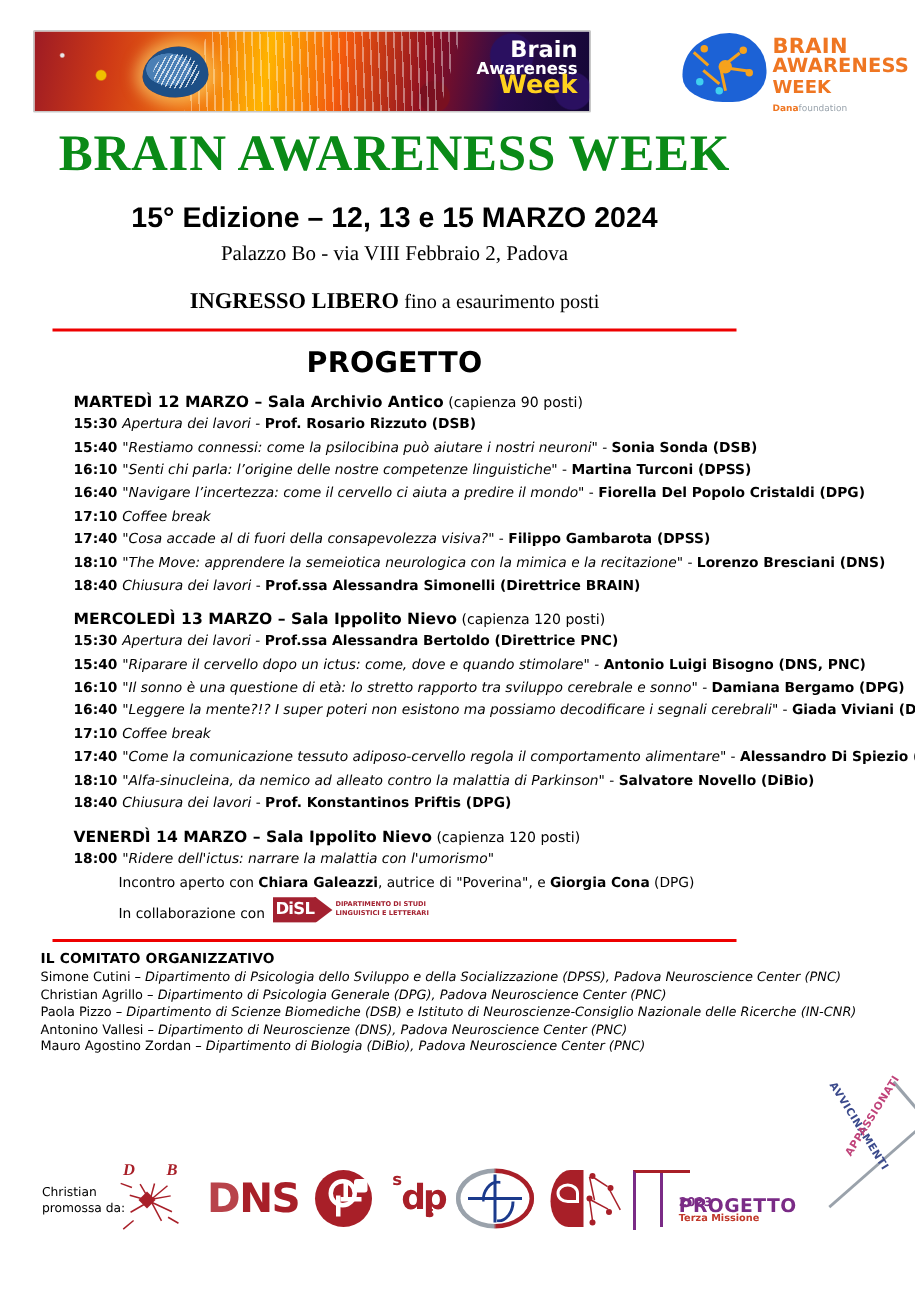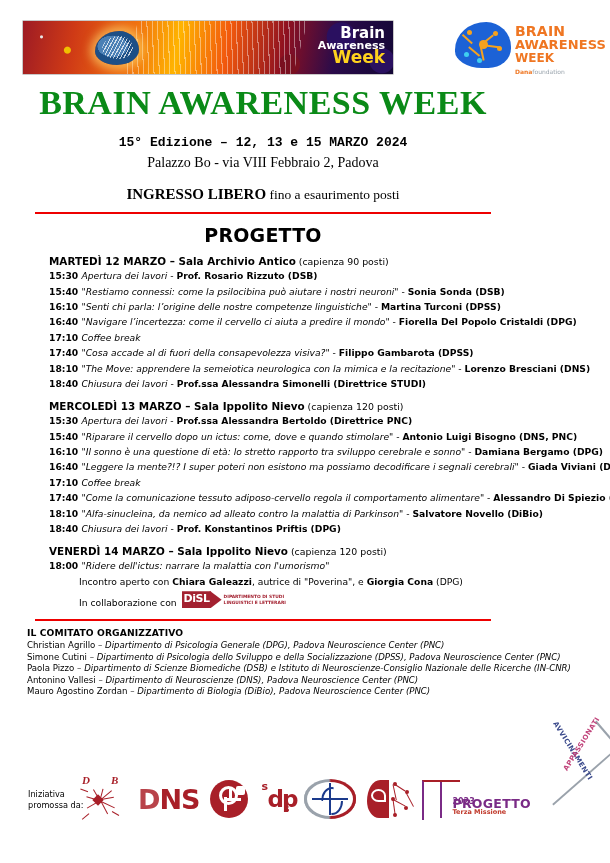--- a/index.html
+++ b/index.html
@@ -61,21 +61,21 @@
   .dana-txt .d2{font-size:13px;color:#ef7622;letter-spacing:.1px;}
   .dana-txt .d3{font-size:12px;color:#ef7622;}
   .dana-txt .d4{font-size:6px;color:#ef7622;font-weight:bold;}
   .dana-txt .d4 i{color:#9aa4ad;font-style:normal;font-weight:normal;}
 
   
   .main-title{
     text-align:center;font-family:"Liberation Serif", serif;font-weight:bold;
     font-size:34px;color:#0a8a17;letter-spacing:.5px;margin-top:8px;
   }
-  .sub1{text-align:center;font-family:Liberation Mono, monospace;font-weight:bold;font-size:13px;margin-top:13px;}
+  .sub1{text-align:center;font-family:Liberation Sans, sans-serif;font-weight:bold;font-size:19px;margin-top:13px;}
   .sub2{text-align:center;font-family:"Liberation Serif", serif;font-weight:bold;font-size:20px;margin-top:3px;letter-spacing:-.1px;}
   .sub3{text-align:center;font-family:"Liberation Serif", serif;font-size:14px;margin-top:5px;}
   .sub4{text-align:center;font-family:"Liberation Serif", serif;font-size:13.5px;margin-top:15px;}
   .sub4 b{font-size:15px;}
   .rule{height:2.2px;background:#ee0000;margin:9px 35px 0 35px;}
   .programma{text-align:center;font-family:"DejaVu Sans", sans-serif;font-weight:bold;font-size:19px;margin-top:10px;letter-spacing:.2px;}
 
   
   .schedule{margin:9px 27px 0 27px;font-family:"DejaVu Sans", sans-serif;font-size:9.2px;}
   .day-head{font-weight:bold;font-size:10.4px;margin-bottom:3px;}
@@ -224,21 +224,21 @@
   <div class="schedule" id="schedule">
       <div class="day-block">
         <div class="day-head"><span>MARTEDÌ 12 MARZO – Sala Archivio Antico</span><span class="cap"> (capienza 90 posti)</span></div>
         <div class="row"><span class="t">15:30 </span><span class="desc">Apertura dei lavori</span><span> - </span><span class="who">Prof. Rosario Rizzuto (DSB)</span></div>
         <div class="row"><span class="t">15:40 </span><span class="desc">"Restiamo connessi: come la psilocibina può aiutare i nostri neuroni"</span><span> - </span><span class="who">Sonia Sonda (DSB)</span></div>
         <div class="row"><span class="t">16:10 </span><span class="desc">"Senti chi parla: l’origine delle nostre competenze linguistiche"</span><span> - </span><span class="who">Martina Turconi (DPSS)</span></div>
         <div class="row"><span class="t">16:40 </span><span class="desc">"Navigare l’incertezza: come il cervello ci aiuta a predire il mondo"</span><span> - </span><span class="who">Fiorella Del Popolo Cristaldi (DPG)</span></div>
         <div class="row"><span class="t">17:10 </span><span class="desc">Coffee break</span></div>
         <div class="row"><span class="t">17:40 </span><span class="desc">"Cosa accade al di fuori della consapevolezza visiva?"</span><span> - </span><span class="who">Filippo Gambarota (DPSS)</span></div>
         <div class="row"><span class="t">18:10 </span><span class="desc">"The Move: apprendere la semeiotica neurologica con la mimica e la recitazione"</span><span> - </span><span class="who">Lorenzo Bresciani (DNS)</span></div>
-        <div class="row"><span class="t">18:40 </span><span class="desc">Chiusura dei lavori</span><span> - </span><span class="who">Prof.ssa Alessandra Simonelli (Direttrice STUDI)</span></div>
+        <div class="row"><span class="t">18:40 </span><span class="desc">Chiusura dei lavori</span><span> - </span><span class="who">Prof.ssa Alessandra Simonelli (Direttrice BRAIN)</span></div>
       </div>
       <div class="day-block">
         <div class="day-head"><span>MERCOLEDÌ 13 MARZO – Sala Ippolito Nievo</span><span class="cap"> (capienza 120 posti)</span></div>
         <div class="row"><span class="t">15:30 </span><span class="desc">Apertura dei lavori</span><span> - </span><span class="who">Prof.ssa Alessandra Bertoldo (Direttrice PNC)</span></div>
         <div class="row"><span class="t">15:40 </span><span class="desc">"Riparare il cervello dopo un ictus: come, dove e quando stimolare"</span><span> - </span><span class="who">Antonio Luigi Bisogno (DNS, PNC)</span></div>
         <div class="row"><span class="t">16:10 </span><span class="desc">"Il sonno è una questione di età: lo stretto rapporto tra sviluppo cerebrale e sonno"</span><span> - </span><span class="who">Damiana Bergamo (DPG)</span></div>
         <div class="row"><span class="t">16:40 </span><span class="desc">"Leggere la mente?!? I super poteri non esistono ma possiamo decodificare i segnali cerebrali"</span><span> - </span><span class="who">Giada Viviani (DPSS)</span></div>
         <div class="row"><span class="t">17:10 </span><span class="desc">Coffee break</span></div>
         <div class="row"><span class="t">17:40 </span><span class="desc">"Come la comunicazione tessuto adiposo-cervello regola il comportamento alimentare"</span><span> - </span><span class="who">Alessandro Di Spiezio (DSB, IN-CNR)</span></div>
         <div class="row"><span class="t">18:10 </span><span class="desc">"Alfa-sinucleina, da nemico ad alleato contro la malattia di Parkinson"</span><span> - </span><span class="who">Salvatore Novello (DiBio)</span></div>
@@ -259,31 +259,31 @@
           </span>
         </div>
       </div>
     </div>
 
   <div class="rule" style="margin-top:3px"></div>
 
   <div class="committee">
     <h4>IL COMITATO ORGANIZZATIVO</h4>
     <div id="committee-list">
+        <div class="m"><span>Simone Cutini </span><i>– Dipartimento di Psicologia dello Sviluppo e della Socializzazione (DPSS), Padova Neuroscience Center (PNC)</i></div>
         <div class="m"><span>Christian Agrillo </span><i>– Dipartimento di Psicologia Generale (DPG), Padova Neuroscience Center (PNC)</i></div>
-        <div class="m"><span>Simone Cutini </span><i>– Dipartimento di Psicologia dello Sviluppo e della Socializzazione (DPSS), Padova Neuroscience Center (PNC)</i></div>
         <div class="m"><span>Paola Pizzo </span><i>– Dipartimento di Scienze Biomediche (DSB) e Istituto di Neuroscienze-Consiglio Nazionale delle Ricerche (IN-CNR)</i></div>
         <div class="m"><span>Antonino Vallesi </span><i>– Dipartimento di Neuroscienze (DNS), Padova Neuroscience Center (PNC)</i></div>
         <div class="m"><span>Mauro Agostino Zordan </span><i>– Dipartimento di Biologia (DiBio), Padova Neuroscience Center (PNC)</i></div>
       </div>
   </div>
 
   <div class="footer">
     <div class="iniziativa">
-      <div>Iniziativa</div>
+      <div>Christian</div>
       <div>promossa da:</div>
     </div>
 
     <div class="logos">
 
       <div class="lg-dib">
         <span class="lbl">D</span>
         <span class="lbl2">B</span>
         <div class="tree">
           <span style="left:18px;top:14px;width:14px;transform:rotate(-40deg)"></span>

